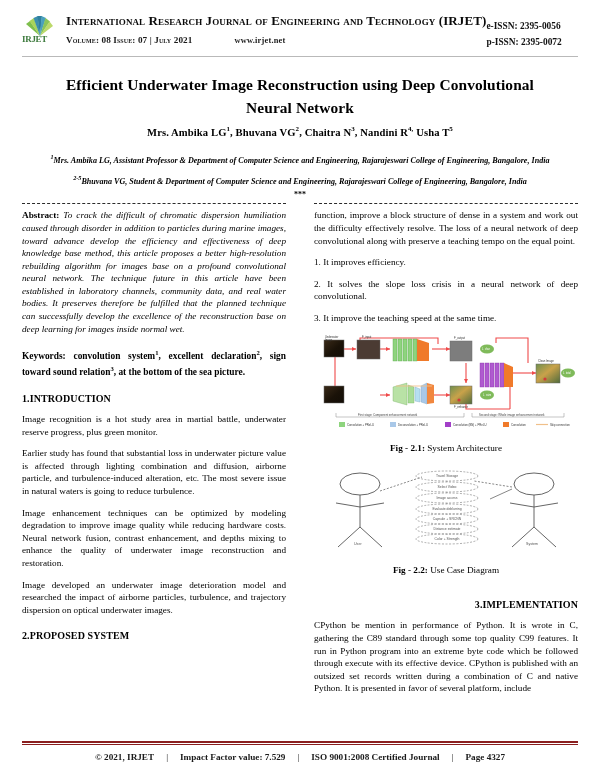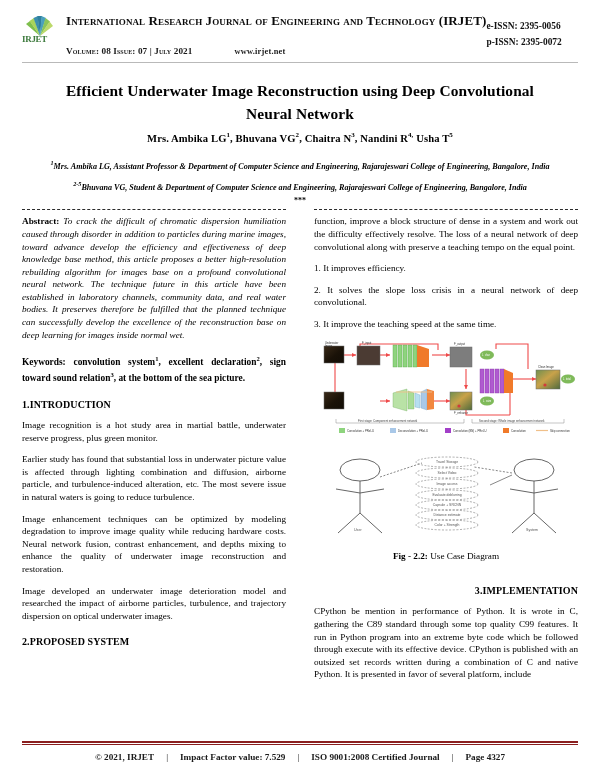--- a/index.html
+++ b/index.html
@@ -19,21 +19,21 @@
   .leaf-fan svg{display:block;}
   .irjet-mark{font-family:"Liberation Serif",serif;font-size:9px;font-weight:bold;color:#3d7a3d;letter-spacing:-.3px;line-height:10px;margin-top:-1px;}
   .irjet-mark .r{color:#b03a2e;}
   .mast-mid{flex:1 1 auto;padding-left:2px;}
   .mast-title{
     font-family:"Liberation Serif",serif;
     font-weight:bold;font-size:13px;line-height:13px;
     font-variant:small-caps;letter-spacing:.1px;color:#0b0b0b;
     white-space:nowrap;
   }
-  .mast-sub{display:flex;align-items:baseline;margin-top:19px;}
+  .mast-sub{display:flex;align-items:baseline;margin-top:8px;}
   .mast-vol{font-family:"Liberation Serif",serif;font-weight:bold;font-size:9.2px;font-variant:small-caps;color:#1a1a1a;letter-spacing:.1px;}
   .mast-www{font-family:"Liberation Serif",serif;font-weight:bold;font-size:8.4px;color:#1a1a1a;margin-left:42px;letter-spacing:.2px;}
   .mast-right{flex:0 0 118px;text-align:left;padding-top:4px;}
   .issn{font-family:"Liberation Serif",serif;font-weight:bold;font-size:9.4px;line-height:16px;color:#111;white-space:nowrap;}
   .mast-rule{border:0;border-top:1.6px solid #b9b9b9;margin:6px 0 0 0;}
 
   
   .paper-title{
     text-align:center;font-weight:bold;font-size:15.4px;line-height:23px;
     margin:16px 34px 0 34px;letter-spacing:.1px;
@@ -261,20 +261,21 @@
             <rect x="76" y="89" width="6" height="5" fill="#a9c8e8"></rect>
             <text x="84" y="93" font-size="2.8" fill="#333" font-family="Liberation Sans, sans-serif">Deconvolution + PReLU</text>
             <rect x="131" y="89" width="6" height="5" fill="#a23fc8"></rect>
             <text x="139" y="93" font-size="2.8" fill="#333" font-family="Liberation Sans, sans-serif">Convolution (BN) + PReLU</text>
             <rect x="189" y="89" width="6" height="5" fill="#f07a2a"></rect>
             <text x="197" y="93" font-size="2.8" fill="#333" font-family="Liberation Sans, sans-serif">Convolution</text>
             <path d="M222 91.5 L234 91.5" stroke="#f0c08a" stroke-width="1.2"></path>
             <text x="236" y="93" font-size="2.8" fill="#333" font-family="Liberation Sans, sans-serif">Skip connection</text>
           </g>
         </svg>
+        <div class="figcap"><b>Fig - 2.1:</b><span> System Architecture</span></div>
       </div>
 
       <div class="fig" style="margin-top:14px;">
         <svg width="264" height="84" viewBox="0 0 264 84">
           <g stroke="#555" stroke-width=".9" fill="none">
 
             <ellipse cx="46" cy="17" rx="20" ry="11"></ellipse>
             <path d="M46 28 L46 60"></path>
             <path d="M22 36 L46 40 L70 36"></path>
             <path d="M46 60 L24 80"></path>

